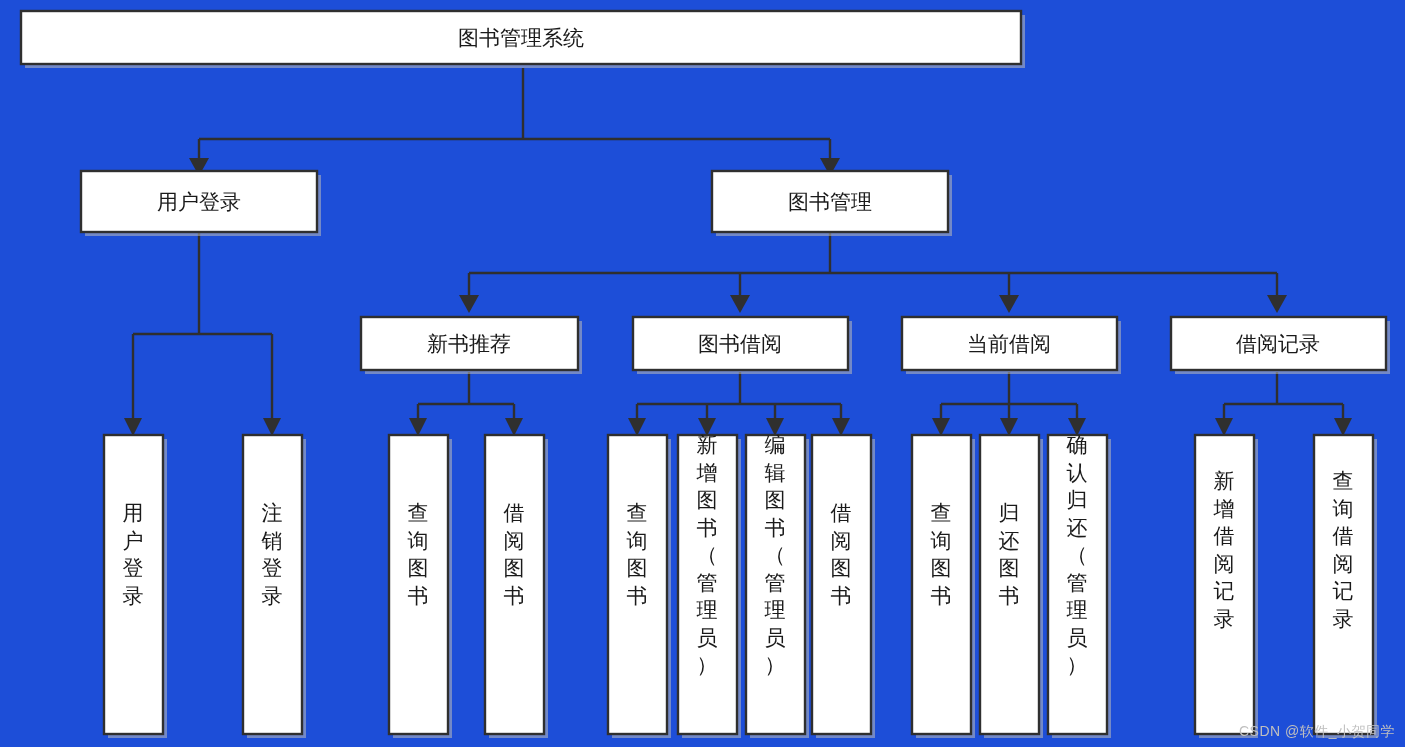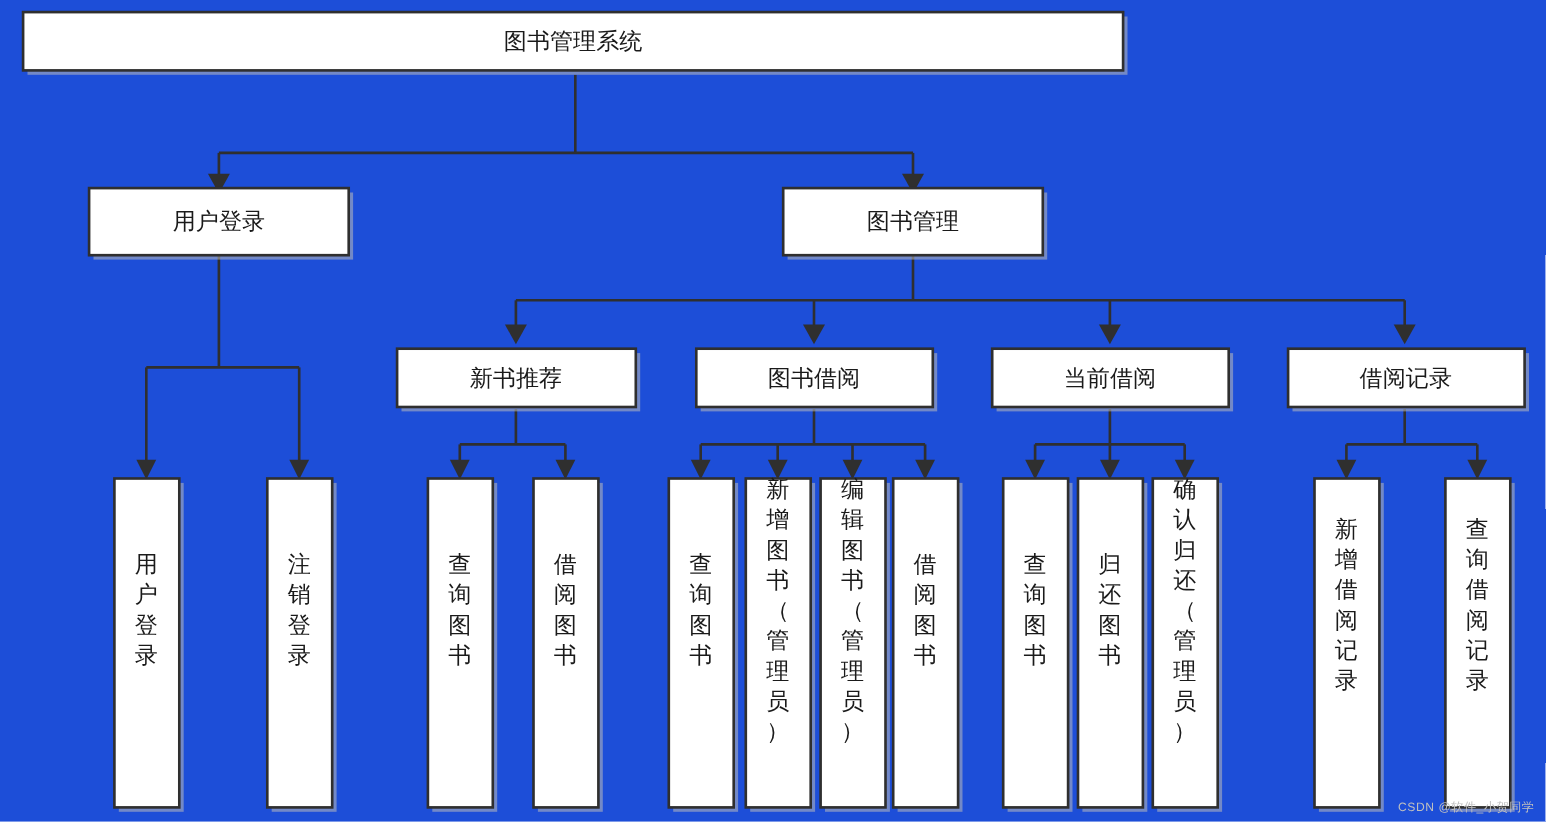--- a/index.html
+++ b/index.html
@@ -55,21 +55,21 @@
     font-family: "Liberation Sans", "DejaVu Sans", sans-serif;
     fill: #1a1a1a;
     font-size: 21px;
     text-anchor: middle;
   }
   .watermark {
     position: absolute;
     right: 10px;
     bottom: 6px;
     font-family: "Liberation Sans", "DejaVu Sans", sans-serif;
-    font-size: 11px;
+    font-size: 14px;
     color: #bfbfbf;
     letter-spacing: 0.5px;
     white-space: nowrap;
     user-select: none;
   }
 </style>
 </head>
 <body>
 
 <div id="diagram-root">

